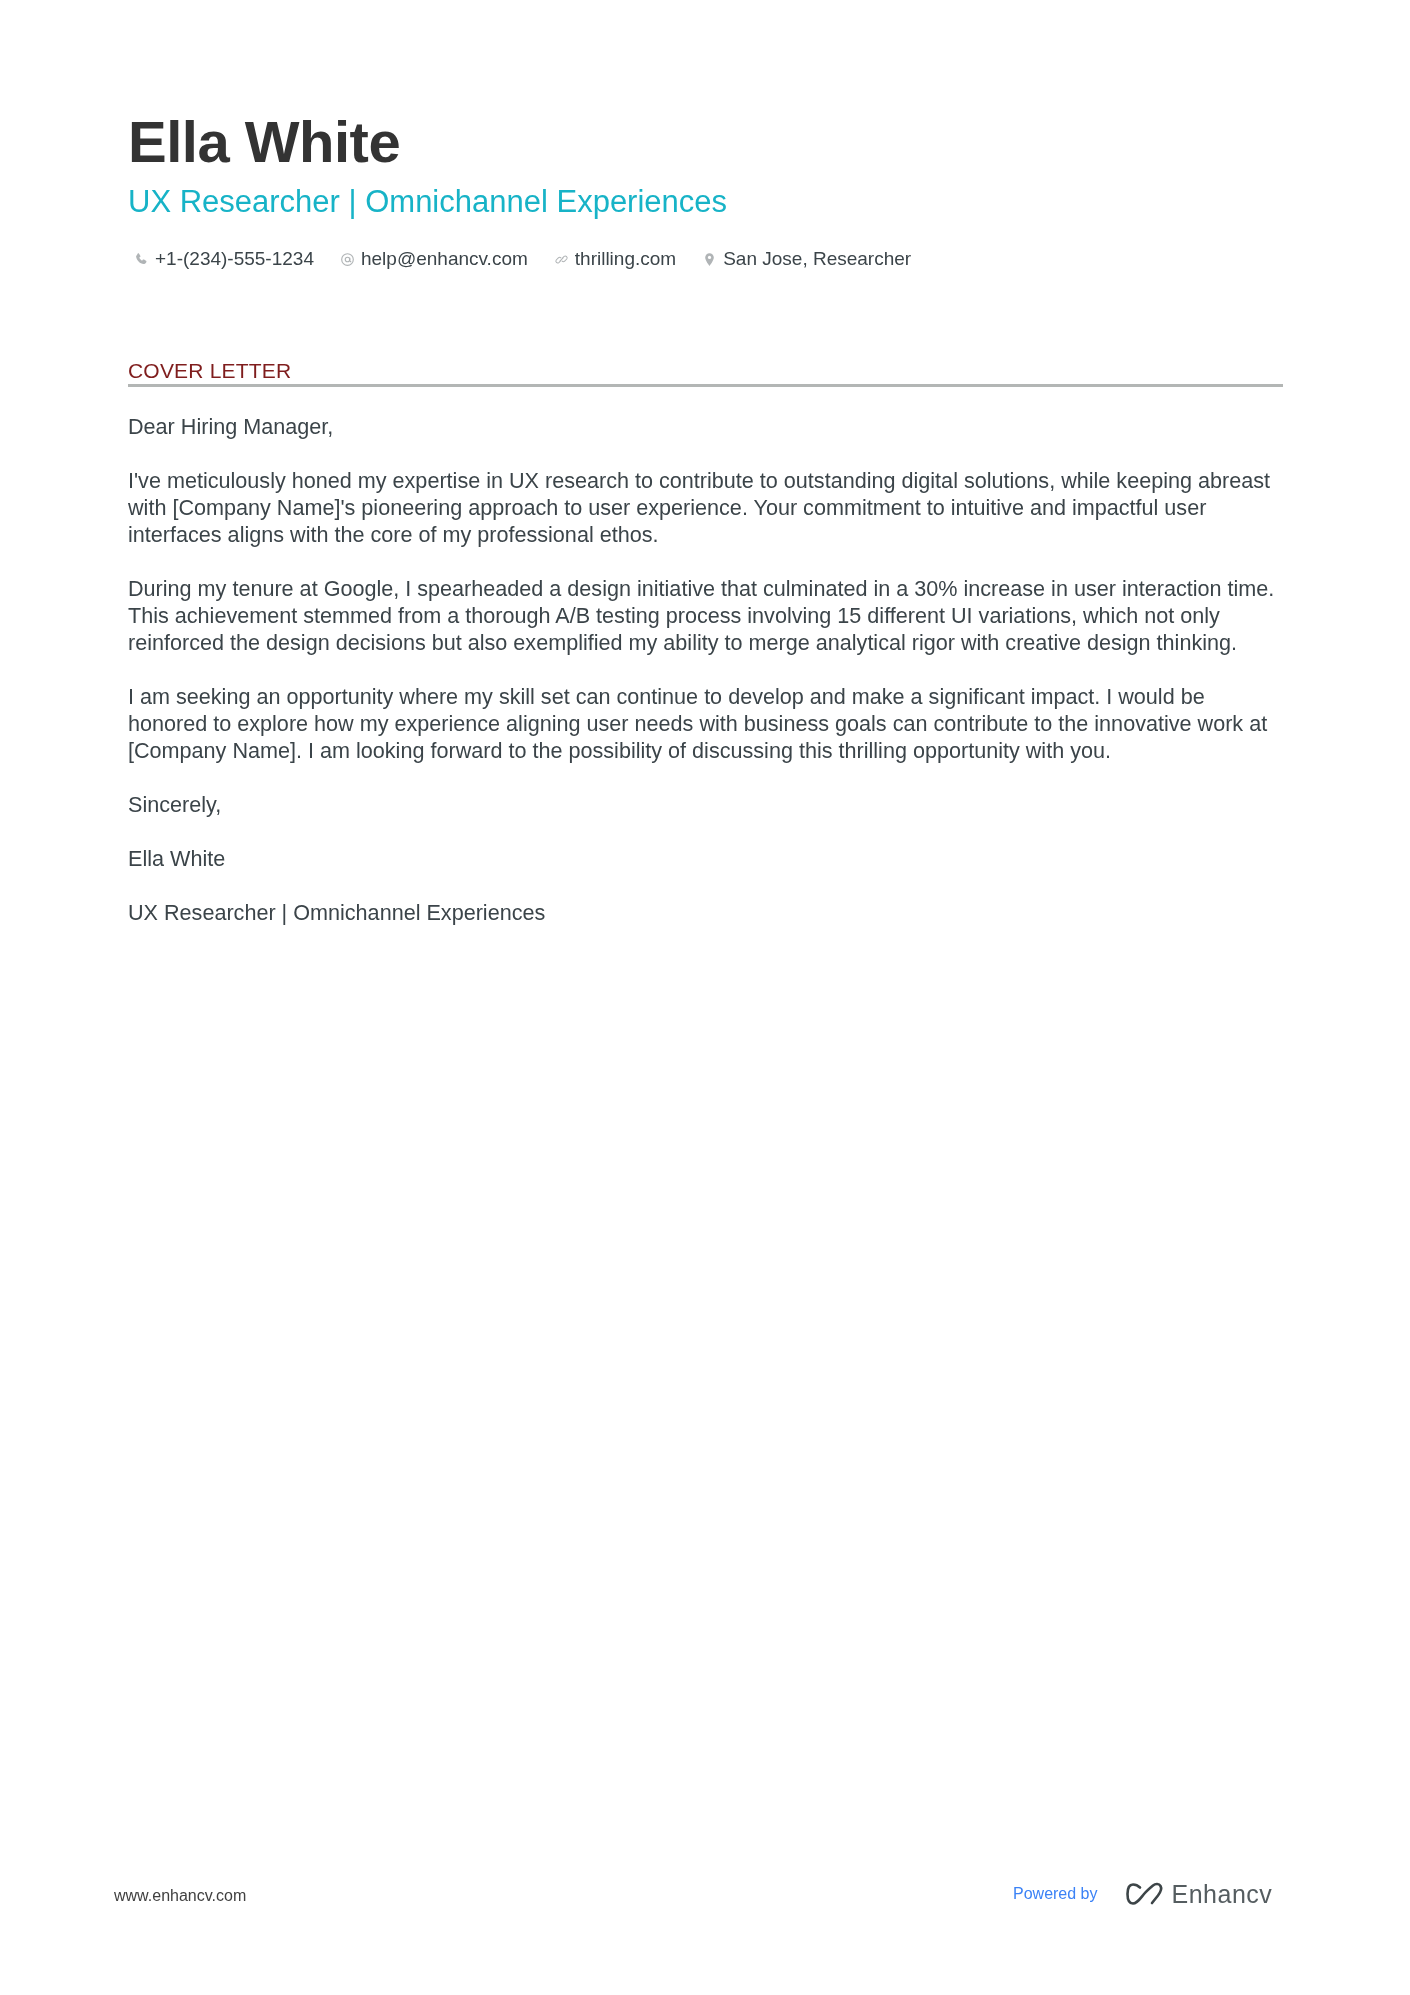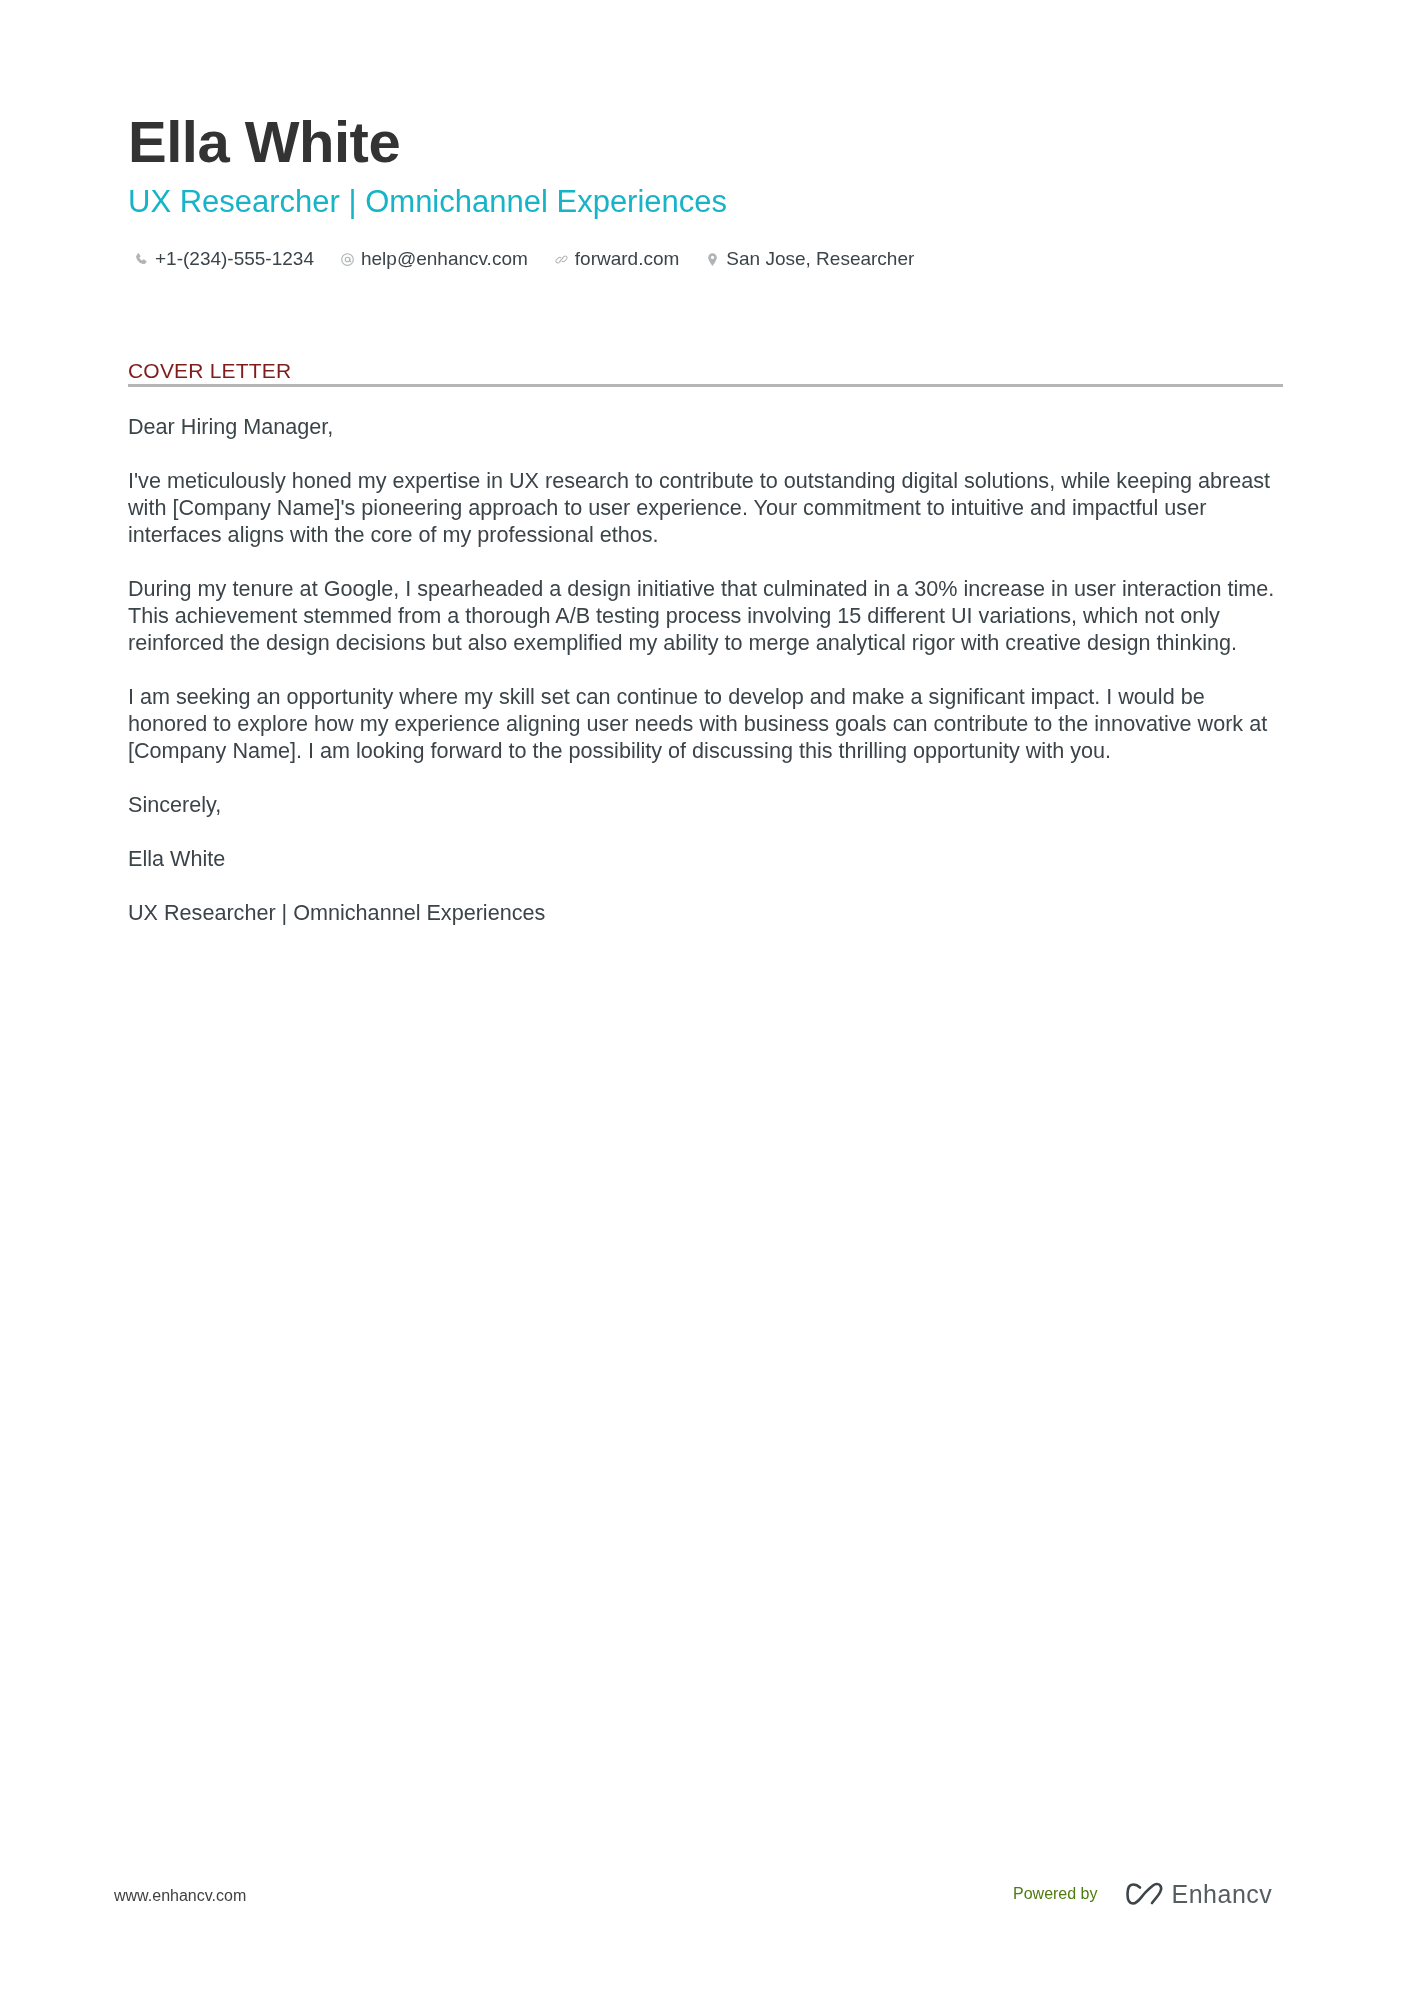--- a/index.html
+++ b/index.html
@@ -39,21 +39,21 @@
     }
     .letter p { margin: 0 0 27px 0; }
     .footer-url {
       position: absolute; left: 114px; top: 1886px;
       font-size: 16px; line-height: 20px; color: #404040;
     }
     .powered {
       position: absolute; left: 1013px; top: 1880px;
       display: flex; align-items: center;
     }
-    .powered-label { font-size: 16px; line-height: 20px; color: #4d7c0f; }
+    .powered-label { font-size: 16px; line-height: 20px; color: #3b82f6; }
     .logo-icon { margin-left: 28px; width: 46px; height: 24px; display: block; }
     .logo-text { font-size: 25px; line-height: 28px; color: #555d60; letter-spacing: 0.5px; }
   </style>
 </head>
 <body>
 
 <div class="page">
 
   <h1 class="name">Ella White</h1>
   <div class="subtitle">UX Researcher | Omnichannel Experiences</div>
@@ -70,21 +70,21 @@
         <circle cx="8" cy="8" r="6.2" fill="none" stroke="#b0b4b6" stroke-width="1.2"></circle>
         <circle cx="8" cy="8" r="2.4" fill="none" stroke="#b0b4b6" stroke-width="1.2"></circle>
         <path d="M10.4 6v3c0 1 .8 1.6 1.6 1.2" fill="none" stroke="#b0b4b6" stroke-width="1.2"></path>
       </svg>
       <span>help@enhancv.com</span>
     </div>
     <div class="contact">
       <svg viewBox="0 0 16 16">
         <path d="M7 9.5l-1.8 1.8a2 2 0 0 1-2.8-2.8L4.6 6.3a2 2 0 0 1 2.8 0M9 6.5l1.8-1.8a2 2 0 0 1 2.8 2.8l-2.2 2.2a2 2 0 0 1-2.8 0M6.3 9.7l3.4-3.4" fill="none" stroke="#b0b4b6" stroke-width="1.1" stroke-linecap="round"></path>
       </svg>
-      <span>forward.com</span>
+      <span>thrilling.com</span>
     </div>
     <div class="contact">
       <svg viewBox="0 0 16 16">
         <path d="M8 1.2a4.6 4.6 0 0 1 4.6 4.6c0 3.3-4.6 9-4.6 9s-4.6-5.7-4.6-9A4.6 4.6 0 0 1 8 1.2z" fill="#b0b4b6"></path>
         <circle cx="8" cy="5.8" r="1.7" fill="#ffffff"></circle>
       </svg>
       <span>San Jose, Researcher</span>
     </div>
   </div>
 

